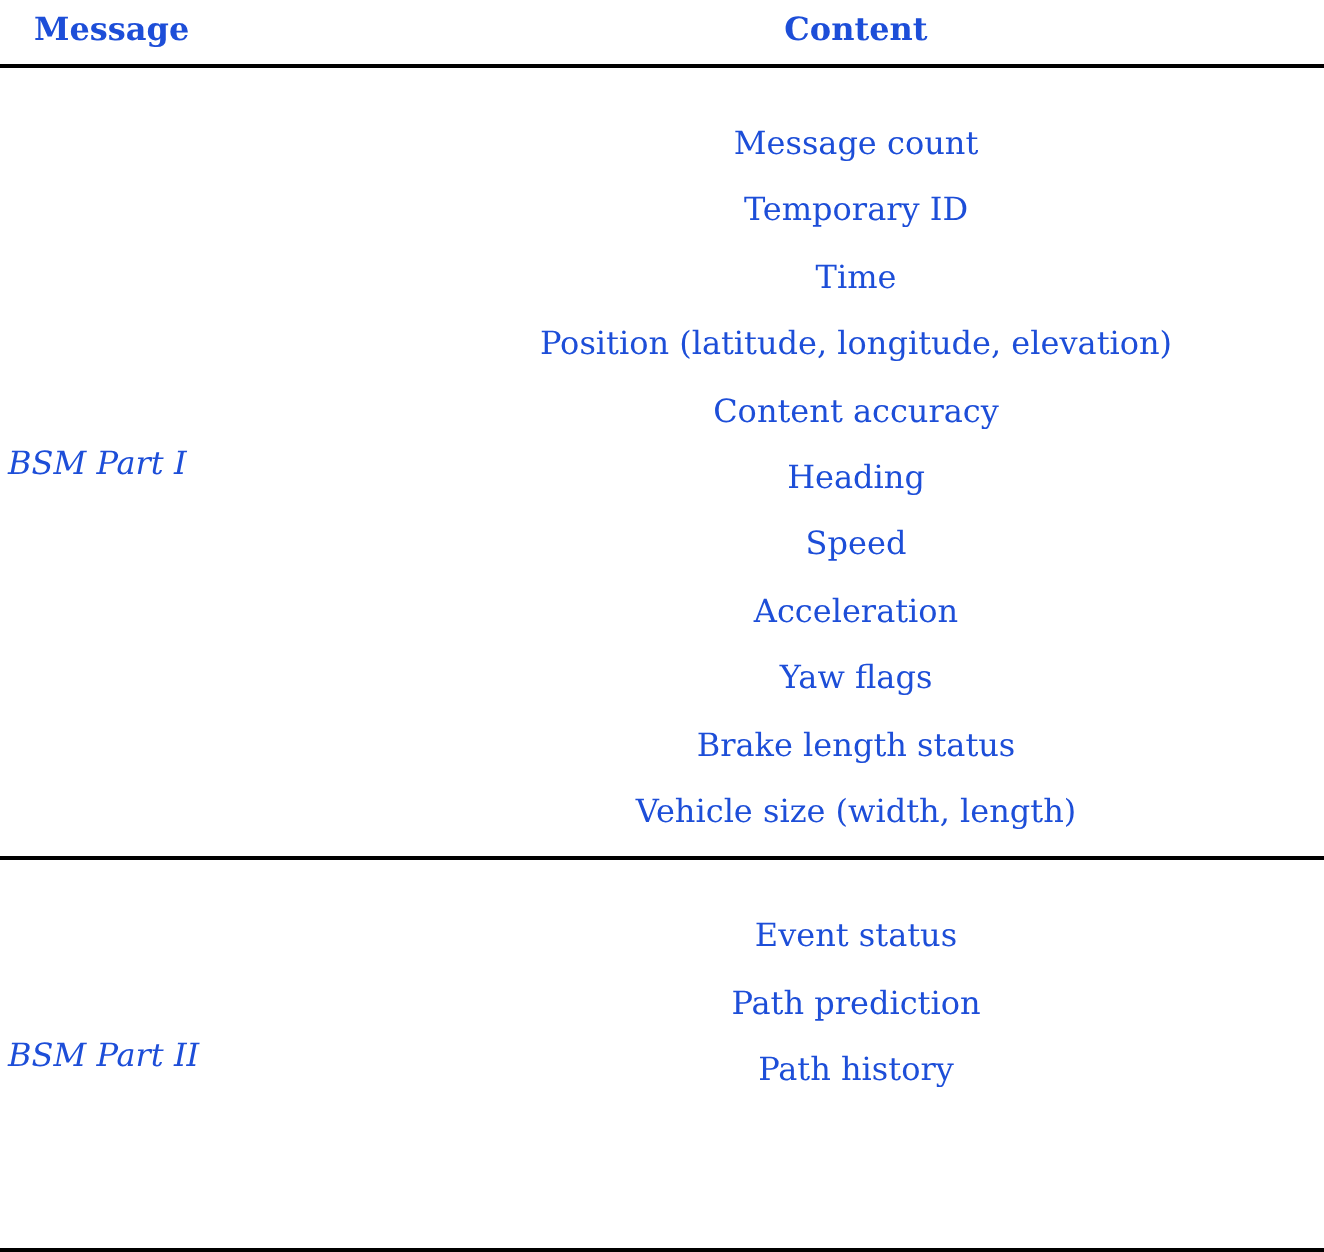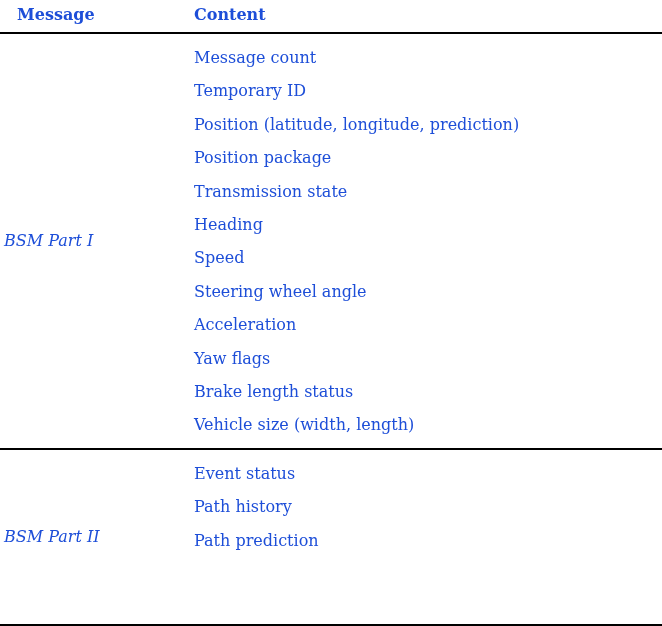--- a/index.html
+++ b/index.html
@@ -31,41 +31,42 @@
   .col-msg {
     width: 194px;
     box-sizing: border-box;
     flex: 0 0 auto;
   }
   .thead .col-msg {
     padding-left: 17px;
   }
   .col-content {
     flex: 1 1 auto;
+    text-align: center;
   }
   .tsection {
     display: flex;
     box-sizing: border-box;
   }
   .tsection.part1 {
     border-bottom: 2px solid #000000;
     flex: 0 0 auto;
   }
   .tsection.part2 {
     flex: 1 1 auto;
     border-bottom: 2px solid #000000;
   }
   .rowlabel {
     display: flex;
     align-items: center;
     padding-left: 4px;
     font-style: italic;
   }
   .cell-lines {
-    padding-top: 7px;
+    padding-top: 21px;
     padding-bottom: 6px;
   }
   .line {
     line-height: 33.4px;
     white-space: nowrap;
   }
 </style>
 </head>
 <body>
 
@@ -74,35 +75,34 @@
   <div class="thead">
     <div class="col-msg">Message</div>
     <div class="col-content">Content</div>
   </div>
 
   <div class="tsection part1">
     <div class="col-msg rowlabel">BSM Part I</div>
     <div class="col-content cell-lines">
       <div class="line">Message count</div>
       <div class="line">Temporary ID</div>
-      <div class="line">Position (latitude, longitude, prediction)</div>
-      <div class="line">Position package</div>
-      <div class="line">Transmission state</div>
+      <div class="line">Time</div>
+      <div class="line">Position (latitude, longitude, elevation)</div>
+      <div class="line">Content accuracy</div>
       <div class="line">Heading</div>
       <div class="line">Speed</div>
-      <div class="line">Steering wheel angle</div>
       <div class="line">Acceleration</div>
       <div class="line">Yaw flags</div>
       <div class="line">Brake length status</div>
       <div class="line">Vehicle size (width, length)</div>
     </div>
   </div>
 
   <div class="tsection part2">
     <div class="col-msg rowlabel">BSM Part II</div>
     <div class="col-content cell-lines">
       <div class="line">Event status</div>
+      <div class="line">Path prediction</div>
       <div class="line">Path history</div>
-      <div class="line">Path prediction</div>
     </div>
   </div>
 
 </div>
 
 </body></html>

